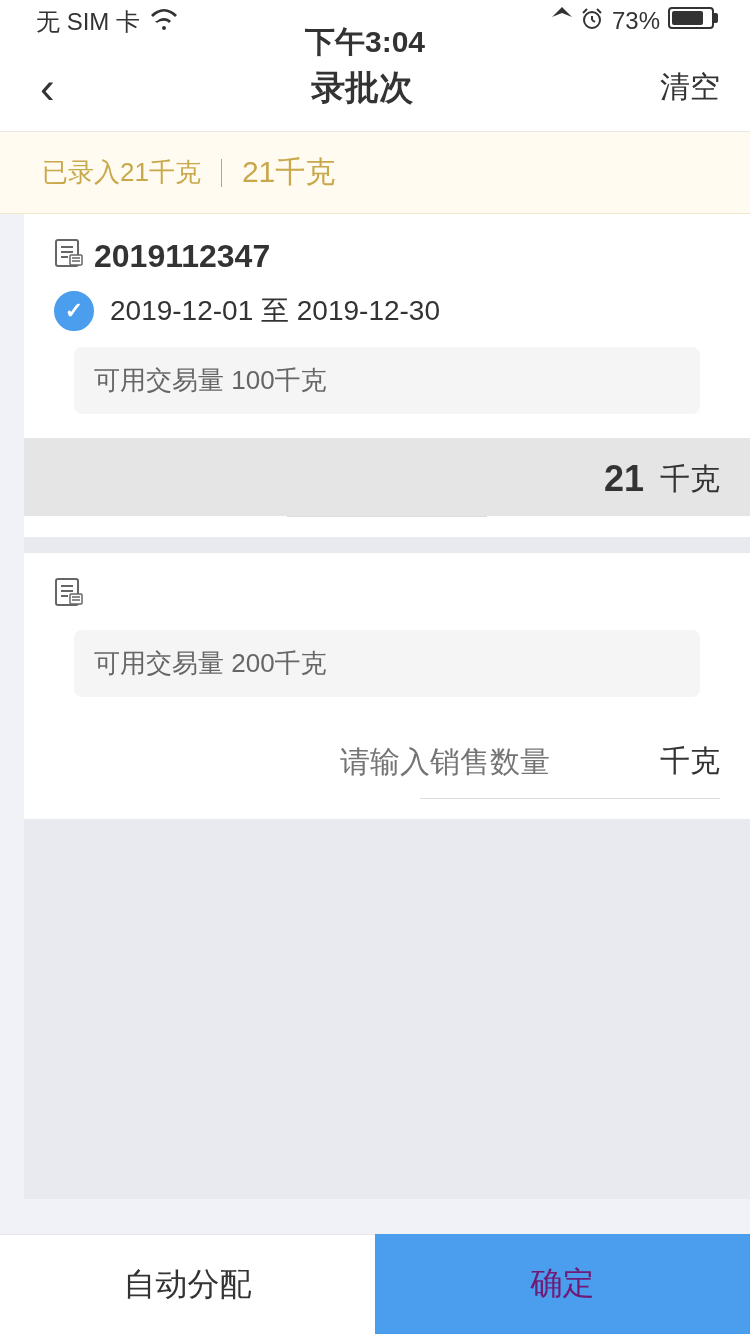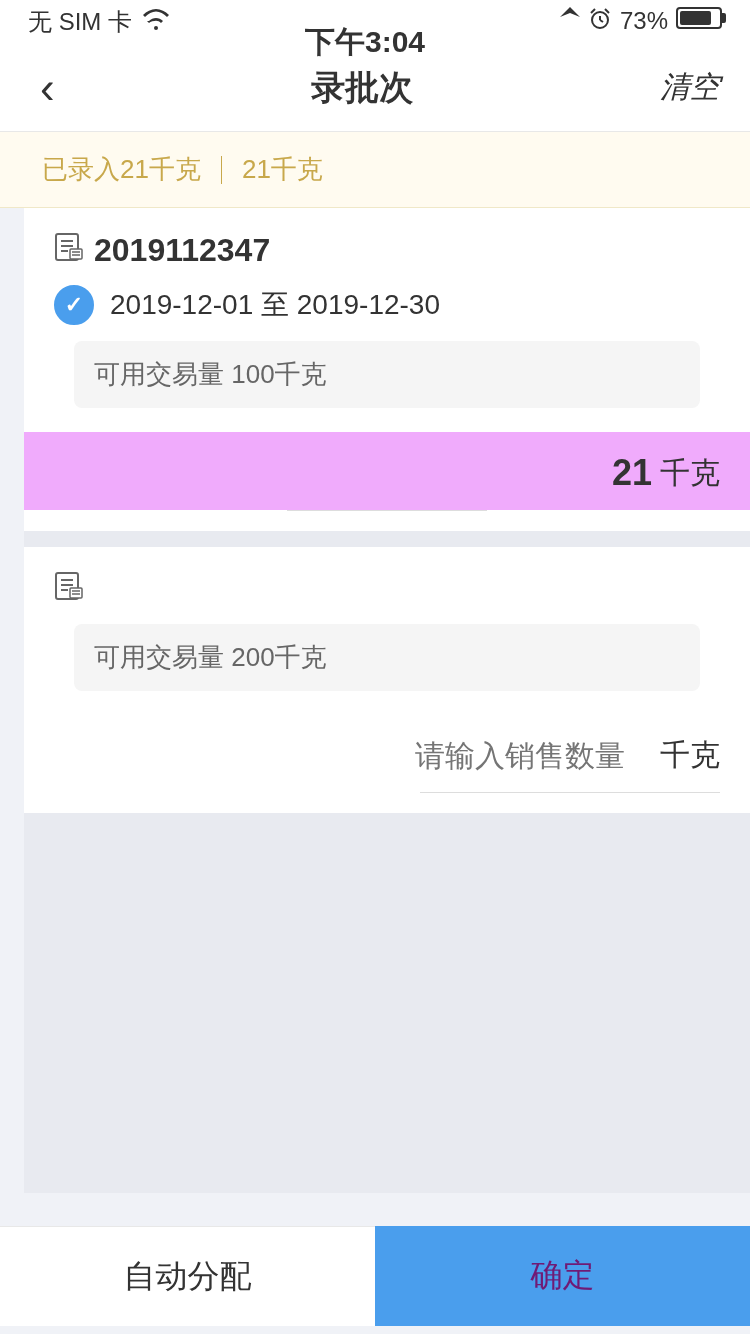--- a/index.html
+++ b/index.html
@@ -14,21 +14,21 @@
     }
 
     
     .status-bar {
       width: 100%;
       height: 44px;
       background: #fff;
       display: flex;
       align-items: center;
       justify-content: space-between;
-      padding: 0 28px;
+      padding: 0 36px;
       font-size: 26px;
       font-weight: 500;
     }
     .status-left {
       display: flex;
       align-items: center;
       gap: 10px;
       font-size: 24px;
     }
     .status-center {
@@ -91,21 +91,20 @@
     }
     .nav-title {
       font-size: 34px;
       font-weight: 600;
       color: #333;
     }
     .nav-clear {
       font-size: 30px;
       color: #333;
       cursor: pointer;
-      font-style: italic;
     }
 
     
     .info-banner {
       width: 100%;
       background: #fffbf0;
       padding: 20px 42px;
       display: flex;
       align-items: center;
       gap: 20px;
@@ -114,21 +113,21 @@
     .info-label {
       font-size: 26px;
       color: #c8a84b;
     }
     .info-divider {
       width: 1px;
       height: 28px;
       background: #c8a84b;
     }
     .info-value {
-      font-size: 26px;
+      font-size: 30px;
       color: #c8a84b;
     }
 
     
     .card {
       background: #fff;
       margin-bottom: 0;
     }
     .card-content {
       padding: 24px 30px 0 30px;
@@ -187,22 +186,22 @@
       font-size: 26px;
       color: #666;
     }
 
     
     .qty-row {
       display: flex;
       align-items: center;
       justify-content: flex-end;
       padding: 20px 30px 16px 30px;
-      background: #f0abfc;
-      gap: 8px;
+      background: #e5e5e5;
+      gap: 16px;
     }
     .qty-value {
       font-size: 36px;
       font-weight: 600;
       color: #333;
     }
     .unit-label {
       font-size: 30px;
       color: #333;
     }
@@ -227,36 +226,35 @@
       justify-content: flex-end;
       padding: 20px 30px 16px 30px;
       background: #fff;
       gap: 20px;
     }
     .qty-input {
       border: none;
       outline: none;
       font-size: 30px;
       color: #bbb;
-      text-align: right;
       background: transparent;
       width: 300px;
     }
 
     
     .bottom-space {
       flex: 1;
       background: #e8eaf0;
       min-height: 380px;
     }
 
     
     .bottom-bar {
       position: fixed;
-      bottom: 8px;
+      bottom: 0;
       width: 750px;
       height: 100px;
       display: flex;
     }
     .btn-auto {
       flex: 1;
       background: #fff;
       border: none;
       font-size: 32px;
       color: #333;

